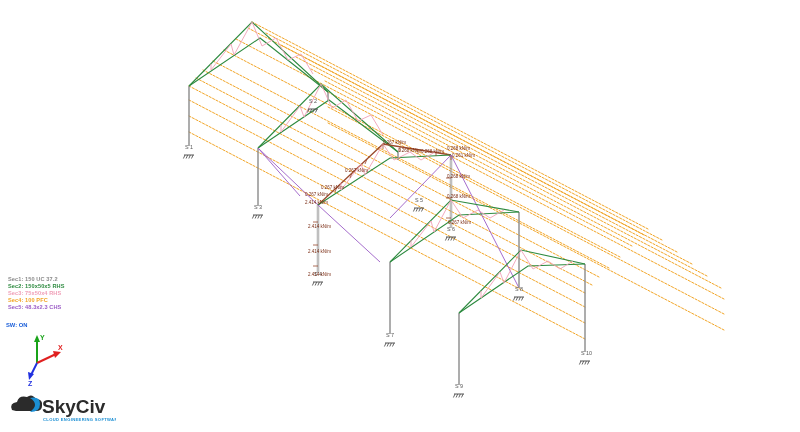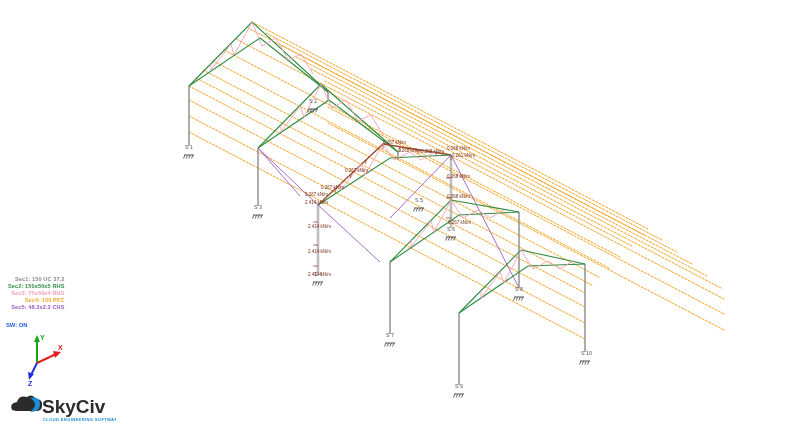--- a/index.html
+++ b/index.html
@@ -1,18 +1,18 @@
 <!DOCTYPE html>
 <html><head>
 <meta charset="utf-8">
 <style>
   html,body{margin:0;padding:0;background:#ffffff;}
   body{width:800px;height:432px;position:relative;overflow:hidden;
        font-family:"Liberation Sans",sans-serif;}
-  #viewport{position:absolute;inset:0;background:#ffffff;text-align:right;}
+  #viewport{position:absolute;inset:0;background:#ffffff;}
   #model{position:absolute;left:0;top:0;width:800px;height:432px;}
 
   
   #legend{position:absolute;left:8px;top:276px;font-size:5.6px;line-height:7.1px;
           font-weight:bold;letter-spacing:.1px;white-space:nowrap;}
   #legend .row{display:block;}
   #sw-status{position:absolute;left:6px;top:322px;font-size:5.8px;font-weight:bold;
              color:#1b5fd9;white-space:nowrap;}
 
   

